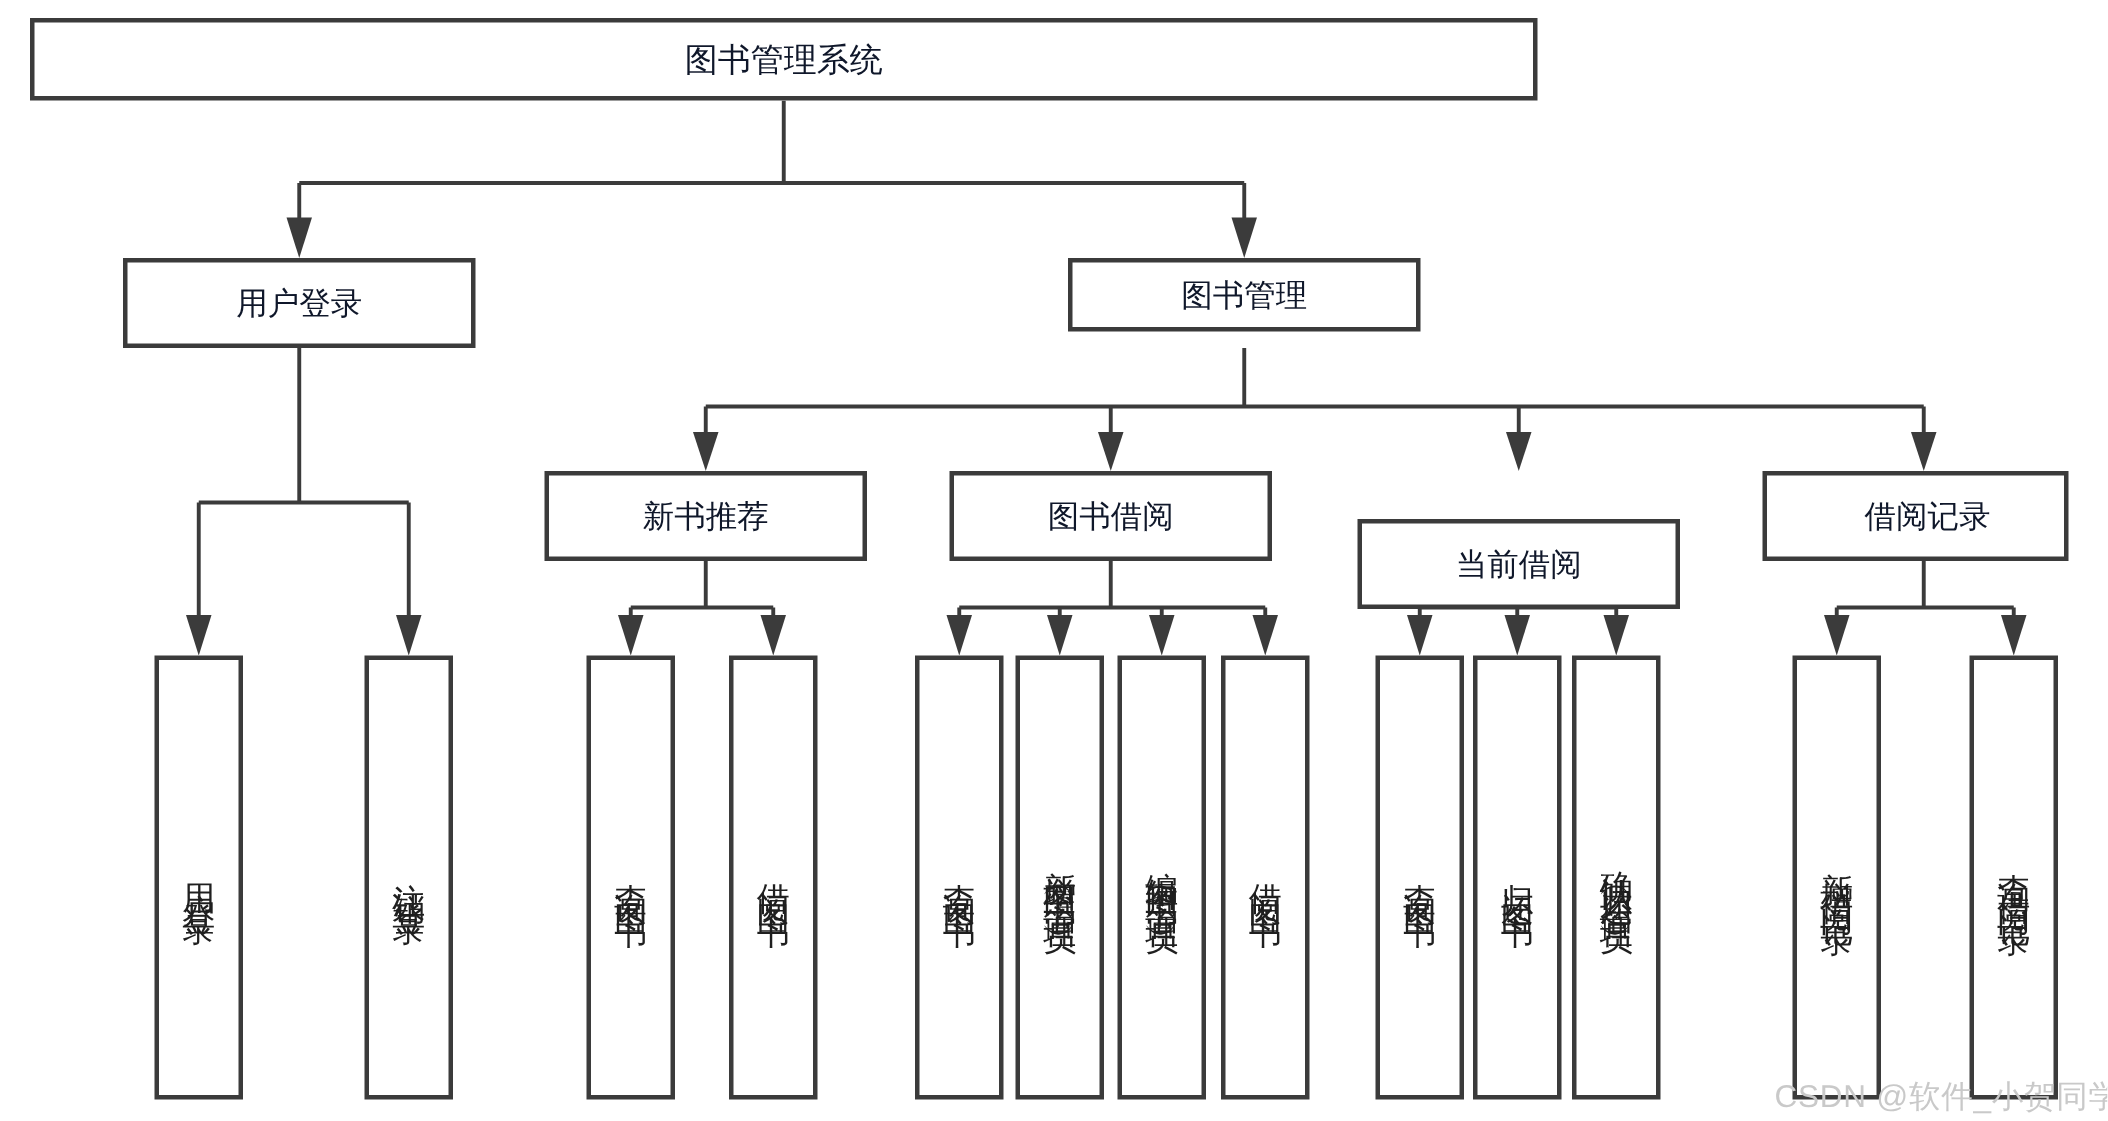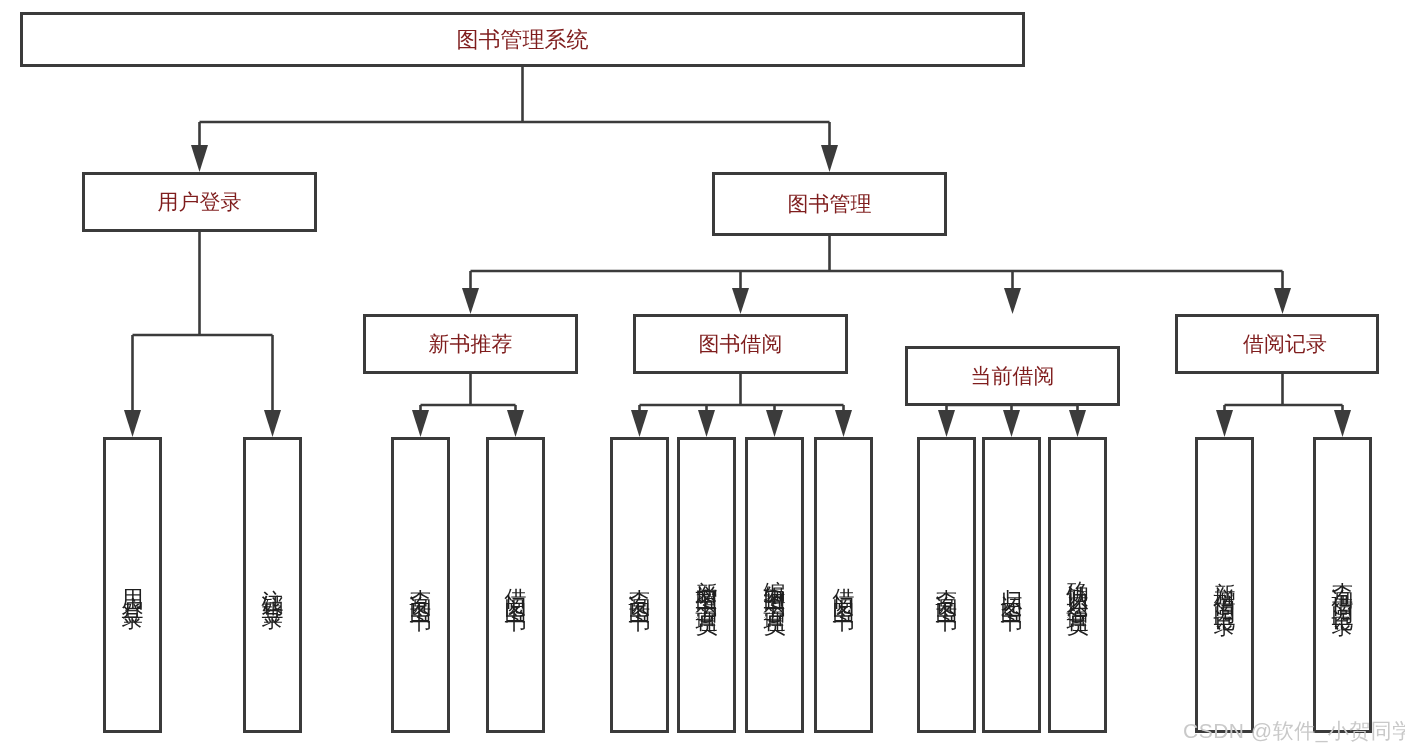--- a/index.html
+++ b/index.html
@@ -23,21 +23,21 @@
     z-index: 1;
   }
   .node {
     position: absolute;
     box-sizing: border-box;
     border: 3px solid #3b3b3b;
     background: #ffffff;
     display: flex;
     align-items: center;
     justify-content: center;
-    color: #7f1d1d;
+    color: #0f172a;
     font-size: 21px;
     z-index: 2;
     white-space: nowrap;
   }
   .root-node { font-size: 22px; }
   .vnode {
     position: absolute;
     box-sizing: border-box;
     border: 3px solid #3b3b3b;
     background: #ffffff;
@@ -143,21 +143,21 @@
     </g>
   </svg>
 
   <div class="node root-node" style="left:20px; top:12px; width:1005px; height:55px;">
     <span>图书管理系统</span>
   </div>
 
   <div class="node" style="left:82px; top:172px; width:235px; height:60px;">
     <span>用户登录</span>
   </div>
-  <div class="node" style="left:712px; top:172px; width:235px; height:64px;">
+  <div class="node" style="left:712px; top:172px; width:235px; height:49px;">
     <span>图书管理</span>
   </div>
 
   <div class="node" style="left:363px; top:314px; width:215px; height:60px;">
     <span>新书推荐</span>
   </div>
   <div class="node" style="left:633px; top:314px; width:215px; height:60px;">
     <span>图书借阅</span>
   </div>
   <div class="node" style="left:905px; top:314px; width:215px; height:60px;margin-top:32px;">

